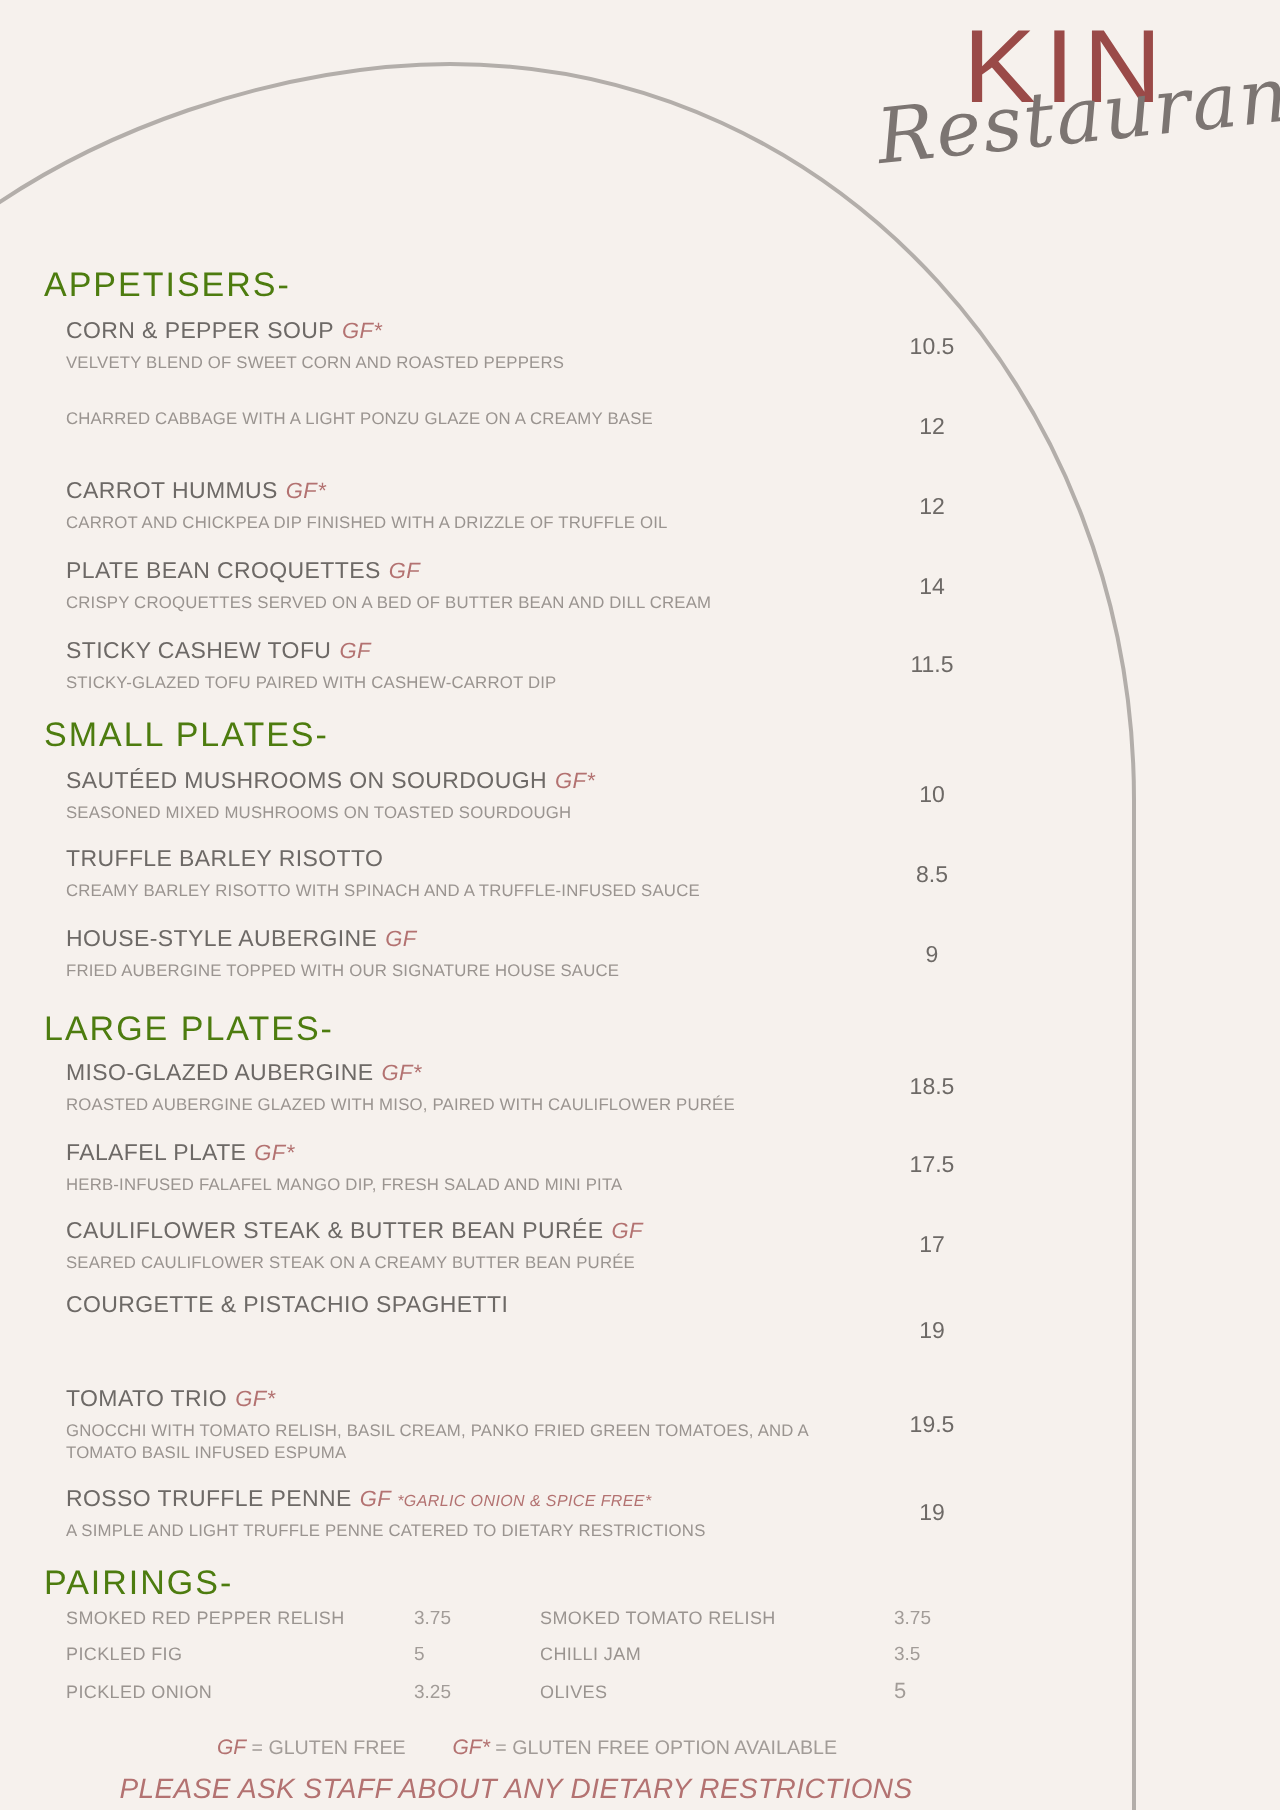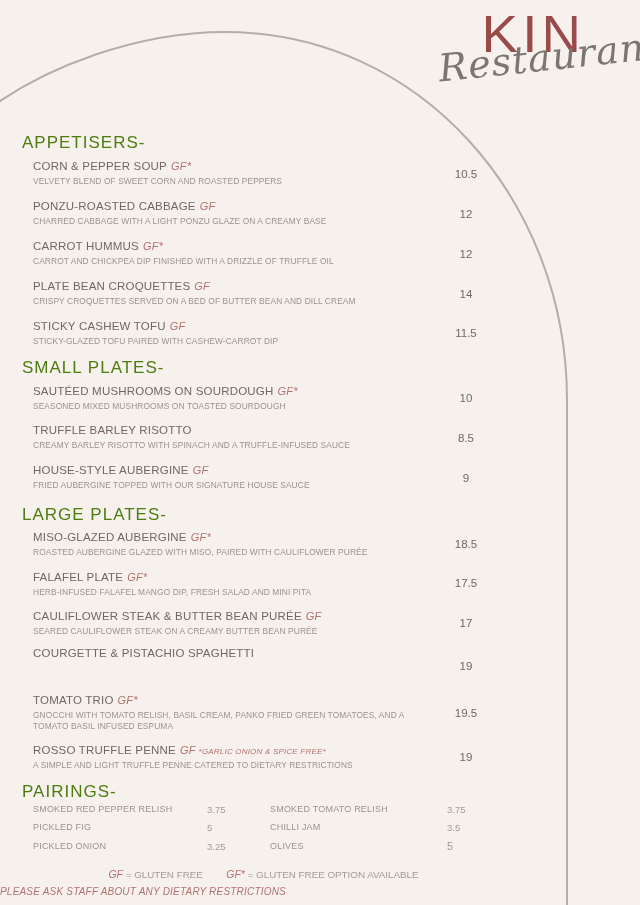--- a/index.html
+++ b/index.html
@@ -32,21 +32,21 @@
   .item .name { font-size: 11.5px; color: #6d6966; letter-spacing: 0.2px; white-space: nowrap; }
   .item .gf { font-style: italic; color: #b37271; font-size: 11px; margin-left: 4px; }
   .item .note { font-style: italic; color: #b37271; font-size: 8px; margin-left: 3px; }
   .item .desc { font-size: 8.4px; color: #9a9490; margin-top: 4px; line-height: 11px; letter-spacing: 0.1px; }
   .price { position: absolute; left: 440px; width: 52px; text-align: center; font-size: 11.5px; color: #6d6966; }
   .pair { position: absolute; font-size: 9px; color: #9a9490; letter-spacing: 0.2px; }
   .pair-price { position: absolute; font-size: 9.5px; color: #a29c98; }
   .legend { position: absolute; top: 868px; left: 0; width: 527px; text-align: center; font-size: 9.8px; color: #a29c98; }
   .legend .gfl { font-style: italic; color: #b37271; font-size: 10.5px; }
   .legend .spacer { display: inline-block; width: 18px; }
-  .footer-note { position: absolute; top: 886px; left: 0; width: 516px; font-size: 10px; font-style: italic; color: #b37271; letter-spacing: 0.2px; }
+  .footer-note { position: absolute; top: 886px; left: 0; width: 516px; text-align: center; font-size: 14px; font-style: italic; color: #b37271; letter-spacing: 0.2px; }
 </style>
 </head>
 <body>
 
 <svg class="arch" viewBox="0 0 640 905">
   <path d="M -40 132 C 40 60, 150 32, 225 32 C 420 32, 567 200, 567 400 L 567 905" fill="none" stroke="#b3aeaa" stroke-width="2"></path>
 </svg>
 
 <div class="logo">
   <div class="kin">KIN</div>
@@ -55,21 +55,20 @@
 
 <div class="section-title" style="top:133px;">APPETISERS-</div>
 
 <div class="item" style="top:160px;">
   <div class="name"><span>CORN &amp; PEPPER SOUP</span><span class="gf">GF*</span></div>
   <div class="desc">VELVETY BLEND OF SWEET CORN AND ROASTED PEPPERS</div>
 </div>
 <div class="price" style="top:168px;">10.5</div>
 
 <div class="item" style="top:200px;">
-  <div class="name"><span>PONZU-ROASTED CABBAGE</span><span class="gf">GF</span></div>
   <div class="desc">CHARRED CABBAGE WITH A LIGHT PONZU GLAZE ON A CREAMY BASE</div>
 </div>
 <div class="price" style="top:208px;">12</div>
 
 <div class="item" style="top:240px;">
   <div class="name"><span>CARROT HUMMUS</span><span class="gf">GF*</span></div>
   <div class="desc">CARROT AND CHICKPEA DIP FINISHED WITH A DRIZZLE OF TRUFFLE OIL</div>
 </div>
 <div class="price" style="top:248px;">12</div>
 

